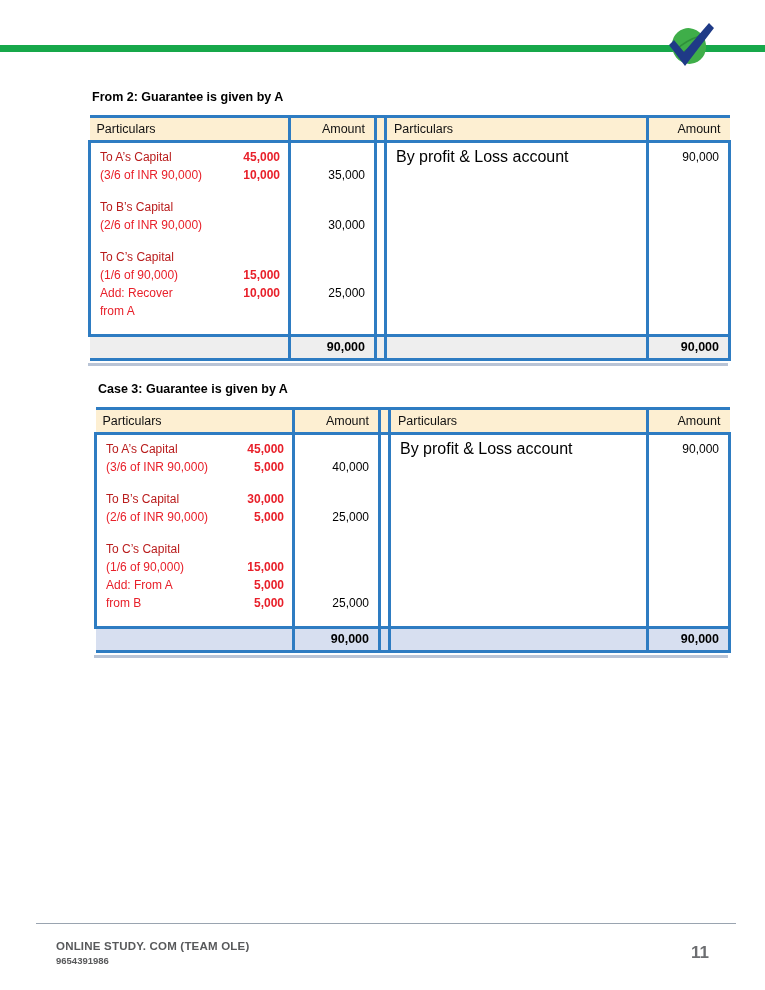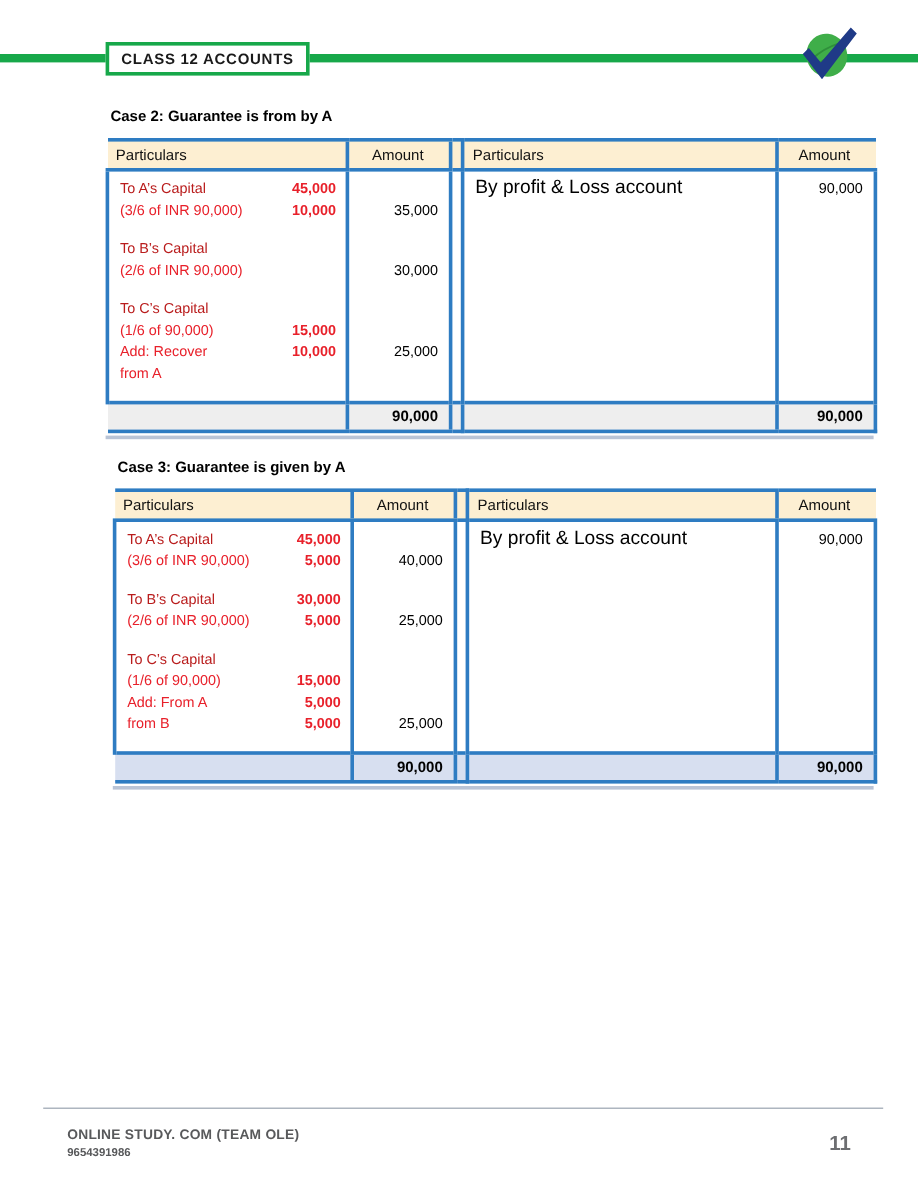--- a/index.html
+++ b/index.html
@@ -91,21 +91,21 @@
     height: 22px;
     line-height: 22px;
     color: #111111;
   }
   .ledger .thead td.gapcol {
     background: #fdefd2;
     border-left: 3px solid #2e7cc2;
     border-right: 3px solid #2e7cc2;
   }
   .ledger .thead td.part { padding-left: 7px; text-align: left; }
-  .ledger .thead td.amt  { padding-right: 21px; text-align: right; border-left: 3px solid #2e7cc2; }
+  .ledger .thead td.amt  { padding-right: 9px; text-align: right; border-left: 3px solid #2e7cc2; }
 
   .ledger .tbody td {
     background: #ffffff;
     height: 186px;
   }
   .ledger .tbody td.partcol { border-left: 3px solid #2e7cc2; padding: 5px 0 0 0; }
   .ledger .tbody td.amtcol  { border-left: 3px solid #2e7cc2; padding: 5px 9px 0 0; text-align: right; }
   .ledger .tbody td.gapcol  { border-left: 3px solid #2e7cc2; border-right: 3px solid #2e7cc2; }
   .ledger .tbody td.endcol  { border-right: 3px solid #2e7cc2; }
 
@@ -205,35 +205,32 @@
     font-size: 17px;
     font-weight: bold;
     color: #6d6e71;
   }
 </style>
 </head>
 <body>
 
 <div class="page-header">
   <div class="header-rule"></div>
-  <div class="header-chip">
-    <span class="header-chip-text">CLASS  12  ACCOUNTS</span>
-  </div>
   <div class="brand-logo">
     <svg viewBox="0 0 58 56" width="58" height="56" aria-hidden="true">
       <ellipse cx="27" cy="30" rx="17" ry="18" fill="#3fae49" transform="rotate(-18 27 30)"></ellipse>
       <path d="M14 34 C20 28, 28 23, 38 20" stroke="#2f8f3b" stroke-width="1.6" fill="none"></path>
       <path d="M16 41 C22 35, 29 30, 39 27" stroke="#2f8f3b" stroke-width="1.6" fill="none"></path>
       <path d="M12 24 L22 36 L47 7 L52 12 L23 50 L7 29 Z" fill="#1f3a87"></path>
     </svg>
   </div>
 </div>
 
 <div class="case-block" id="case-2-block">
-  <div class="case-title">Case 2: Guarantee is from by A</div>
+  <div class="case-title">From 2: Guarantee is given by A</div>
 
   <table class="ledger">
     <colgroup>
       <col style="width:200px">
         <col style="width:86px">
         <col style="width:10px">
       <col style="width:262px">
         <col style="width:82px">
     </colgroup>
     <tbody>

